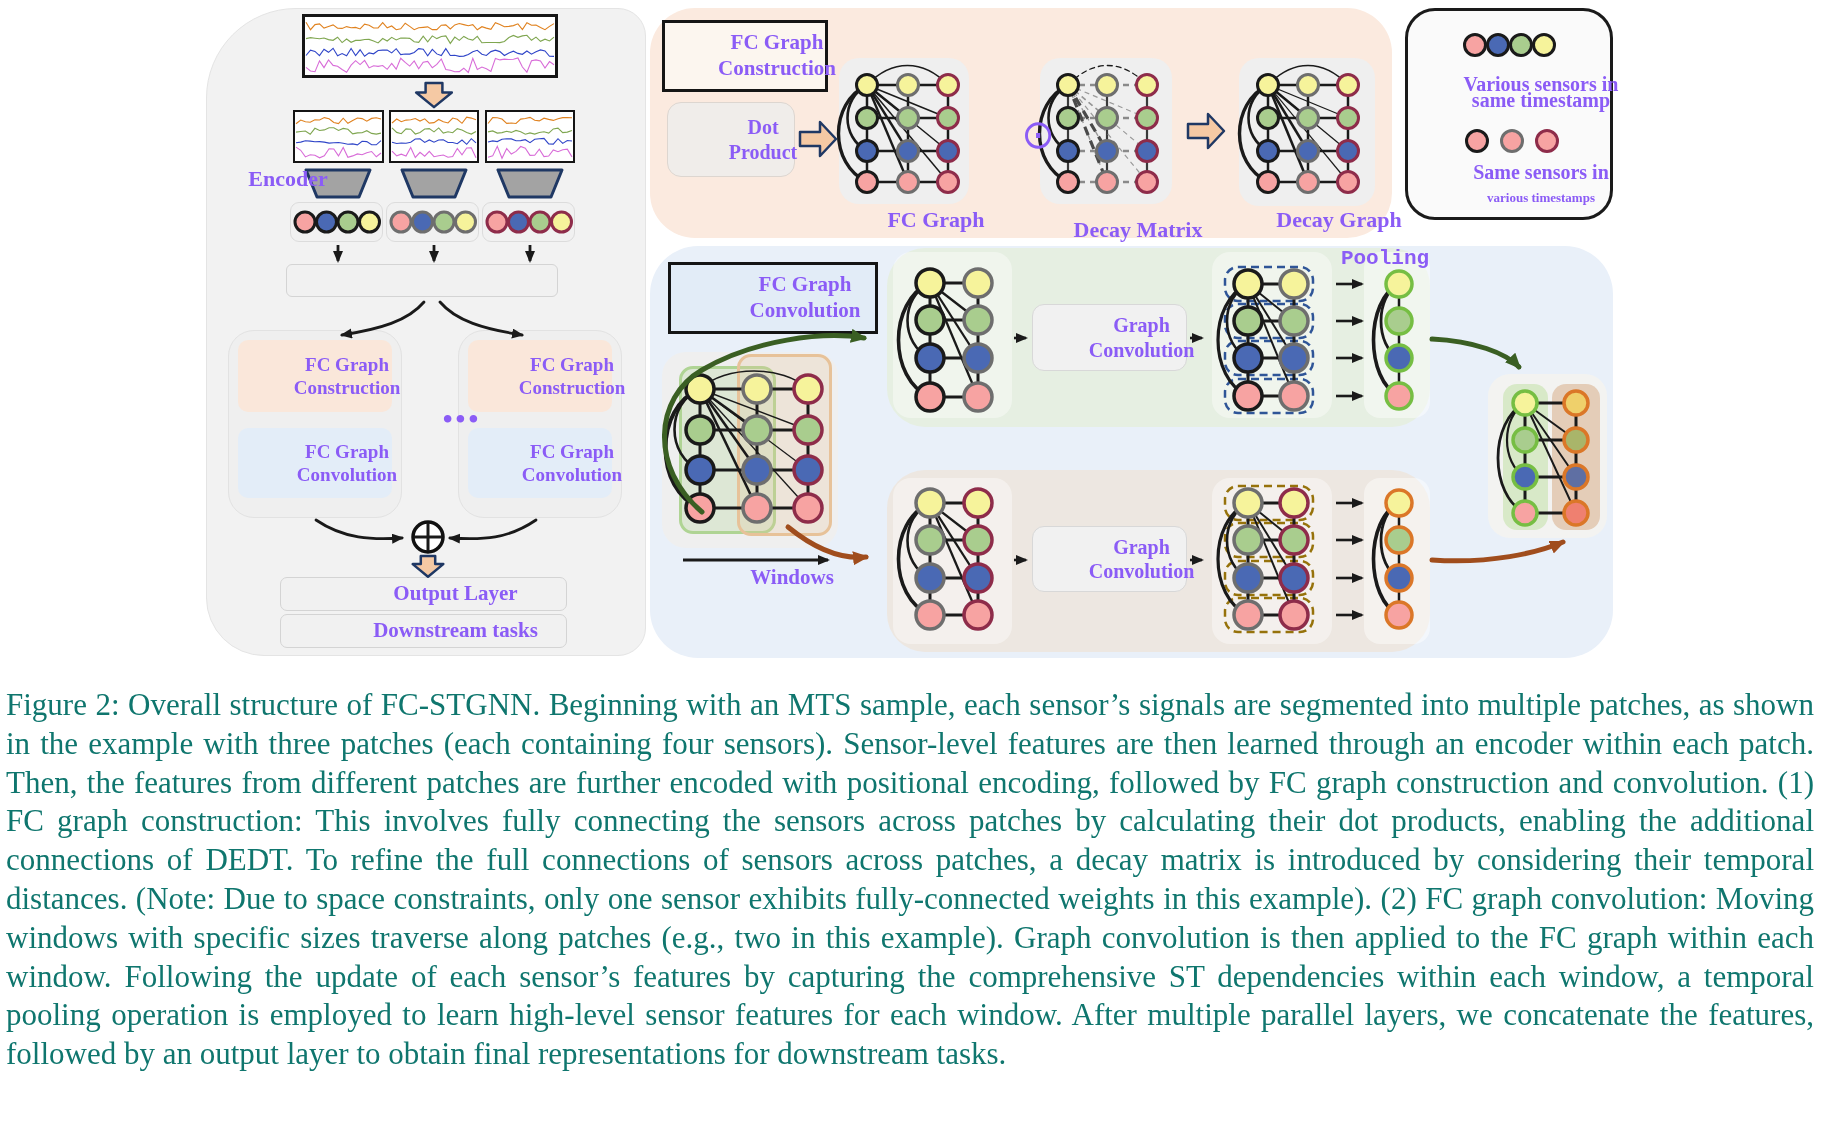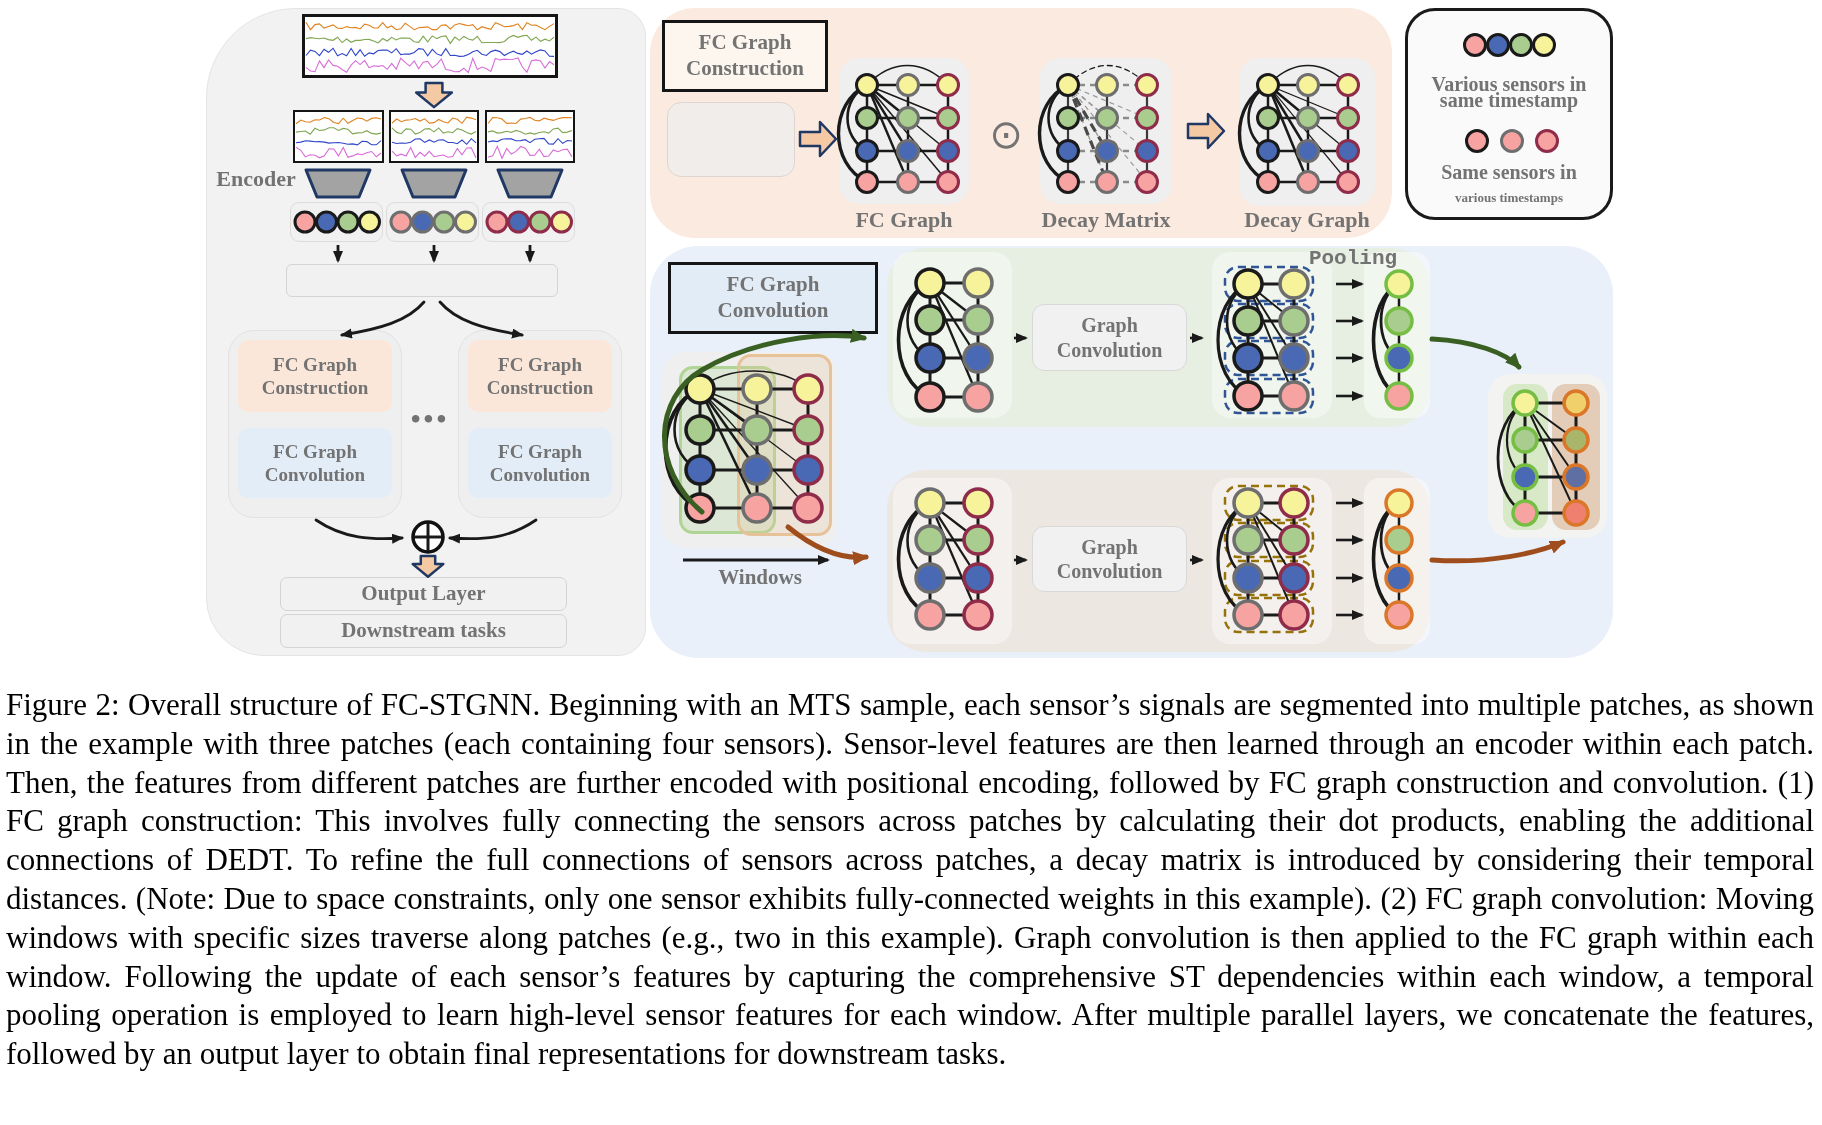--- a/index.html
+++ b/index.html
@@ -1,23 +1,23 @@
 <!DOCTYPE html>
 <html><head>
 <meta charset="utf-8">
 <style>
   html,body{margin:0;padding:0;background:#ffffff;}
   #stage{position:relative;width:1822px;height:1125px;background:#fff;overflow:hidden;
          font-family:"Liberation Serif",serif;}
   .panel,.box,.lbl,.win{position:absolute;box-sizing:border-box;}
-  .lbl{font-weight:bold;color:#737373;text-align:center;display:flex;align-items:center;justify-content:center;line-height:1.22;}
+  .lbl{font-weight:bold;color:#8b5cf6;text-align:center;display:flex;align-items:center;justify-content:center;line-height:1.22;margin-left:32px;}
   #overlay{position:absolute;left:0;top:0;pointer-events:none;z-index:6;}
   .lbl{z-index:10;}
   .caption{position:absolute;left:6px;top:686px;width:1808px;font-size:31px;line-height:38.8px;
-           text-align:justify;color:#000000;z-index:10;font-family:"Liberation Serif",serif;}
+           text-align:justify;color:#0f766e;z-index:10;font-family:"Liberation Serif",serif;}
 </style>
 </head>
 <body>
 
 <div id="stage">
 
   <div class="panel" style="left:206px;top:8px;width:440px;height:648px;background:#F2F2F2;border:1px solid #E4E4E4;border-radius:90px 28px 28px 58px;"></div>
   <div class="panel" style="left:650px;top:8px;width:742px;height:230px;background:#FBEADF;border-radius:45px;"></div>
   <div class="panel" style="left:1405px;top:8px;width:208px;height:212px;background:#FAFAFA;border:3px solid #1A1A1A;border-radius:30px;"></div>
   <div class="panel" style="left:650px;top:246px;width:963px;height:412px;background:#E9F0F9;border-radius:48px;"></div>
@@ -462,23 +462,26 @@
   <div class="lbl" style="left:468px;top:428px;width:144px;height:70px;font-size:19px;">
       <span style="width:126px;">FC Graph Convolution</span>
     </div>
   <div class="lbl" style="left:398px;top:404px;width:64px;height:30px;font-size:28px;letter-spacing:3px;">•••</div>
   <div class="lbl" style="left:280px;top:614px;width:287px;height:34px;font-size:21px;">Downstream tasks</div>
   <div class="lbl" style="left:280px;top:577px;width:287px;height:34px;font-size:21px;">Output Layer</div>
 
   <div class="lbl" style="left:662px;top:20px;width:166px;height:72px;font-size:21px;">
       <span style="width:132px;">FC Graph Construction</span>
     </div>
+  <div class="lbl" style="left:667px;top:102px;width:128px;height:75px;font-size:20px;">
+      <span style="width:86px;">Dot Product</span>
+    </div>
   <div class="lbl" style="left:839px;top:206px;width:130px;height:28px;font-size:22px;">FC Graph</div>
   <div class="lbl" style="left:986px;top:112px;width:40px;height:44px;font-size:40px;font-family:'DejaVu Sans',sans-serif;font-weight:normal;">⊙</div>
-  <div class="lbl" style="left:1030px;top:206px;width:152px;height:28px;font-size:22px;">Decay Matrix</div>
+  <div class="lbl" style="left:1030px;top:216px;width:152px;height:28px;font-size:22px;">Decay Matrix</div>
   <div class="lbl" style="left:1232px;top:206px;width:150px;height:28px;font-size:22px;">Decay Graph</div>
 
   <div class="lbl" style="left:1410px;top:72px;width:198px;height:25px;font-size:20px;">Various sensors in</div>
   <div class="lbl" style="left:1410px;top:88px;width:198px;height:25px;font-size:20px;">same timestamp</div>
   <div class="lbl" style="left:1410px;top:160px;width:198px;height:25px;font-size:20px;">Same sensors in</div>
   <div class="lbl" style="left:1410px;top:185px;width:198px;height:25px;font-size:13px;">various timestamps</div>
 
   <div class="lbl" style="left:668px;top:262px;width:210px;height:72px;font-size:21px;">
       <span style="width:140px;">FC Graph Convolution</span>
     </div>

